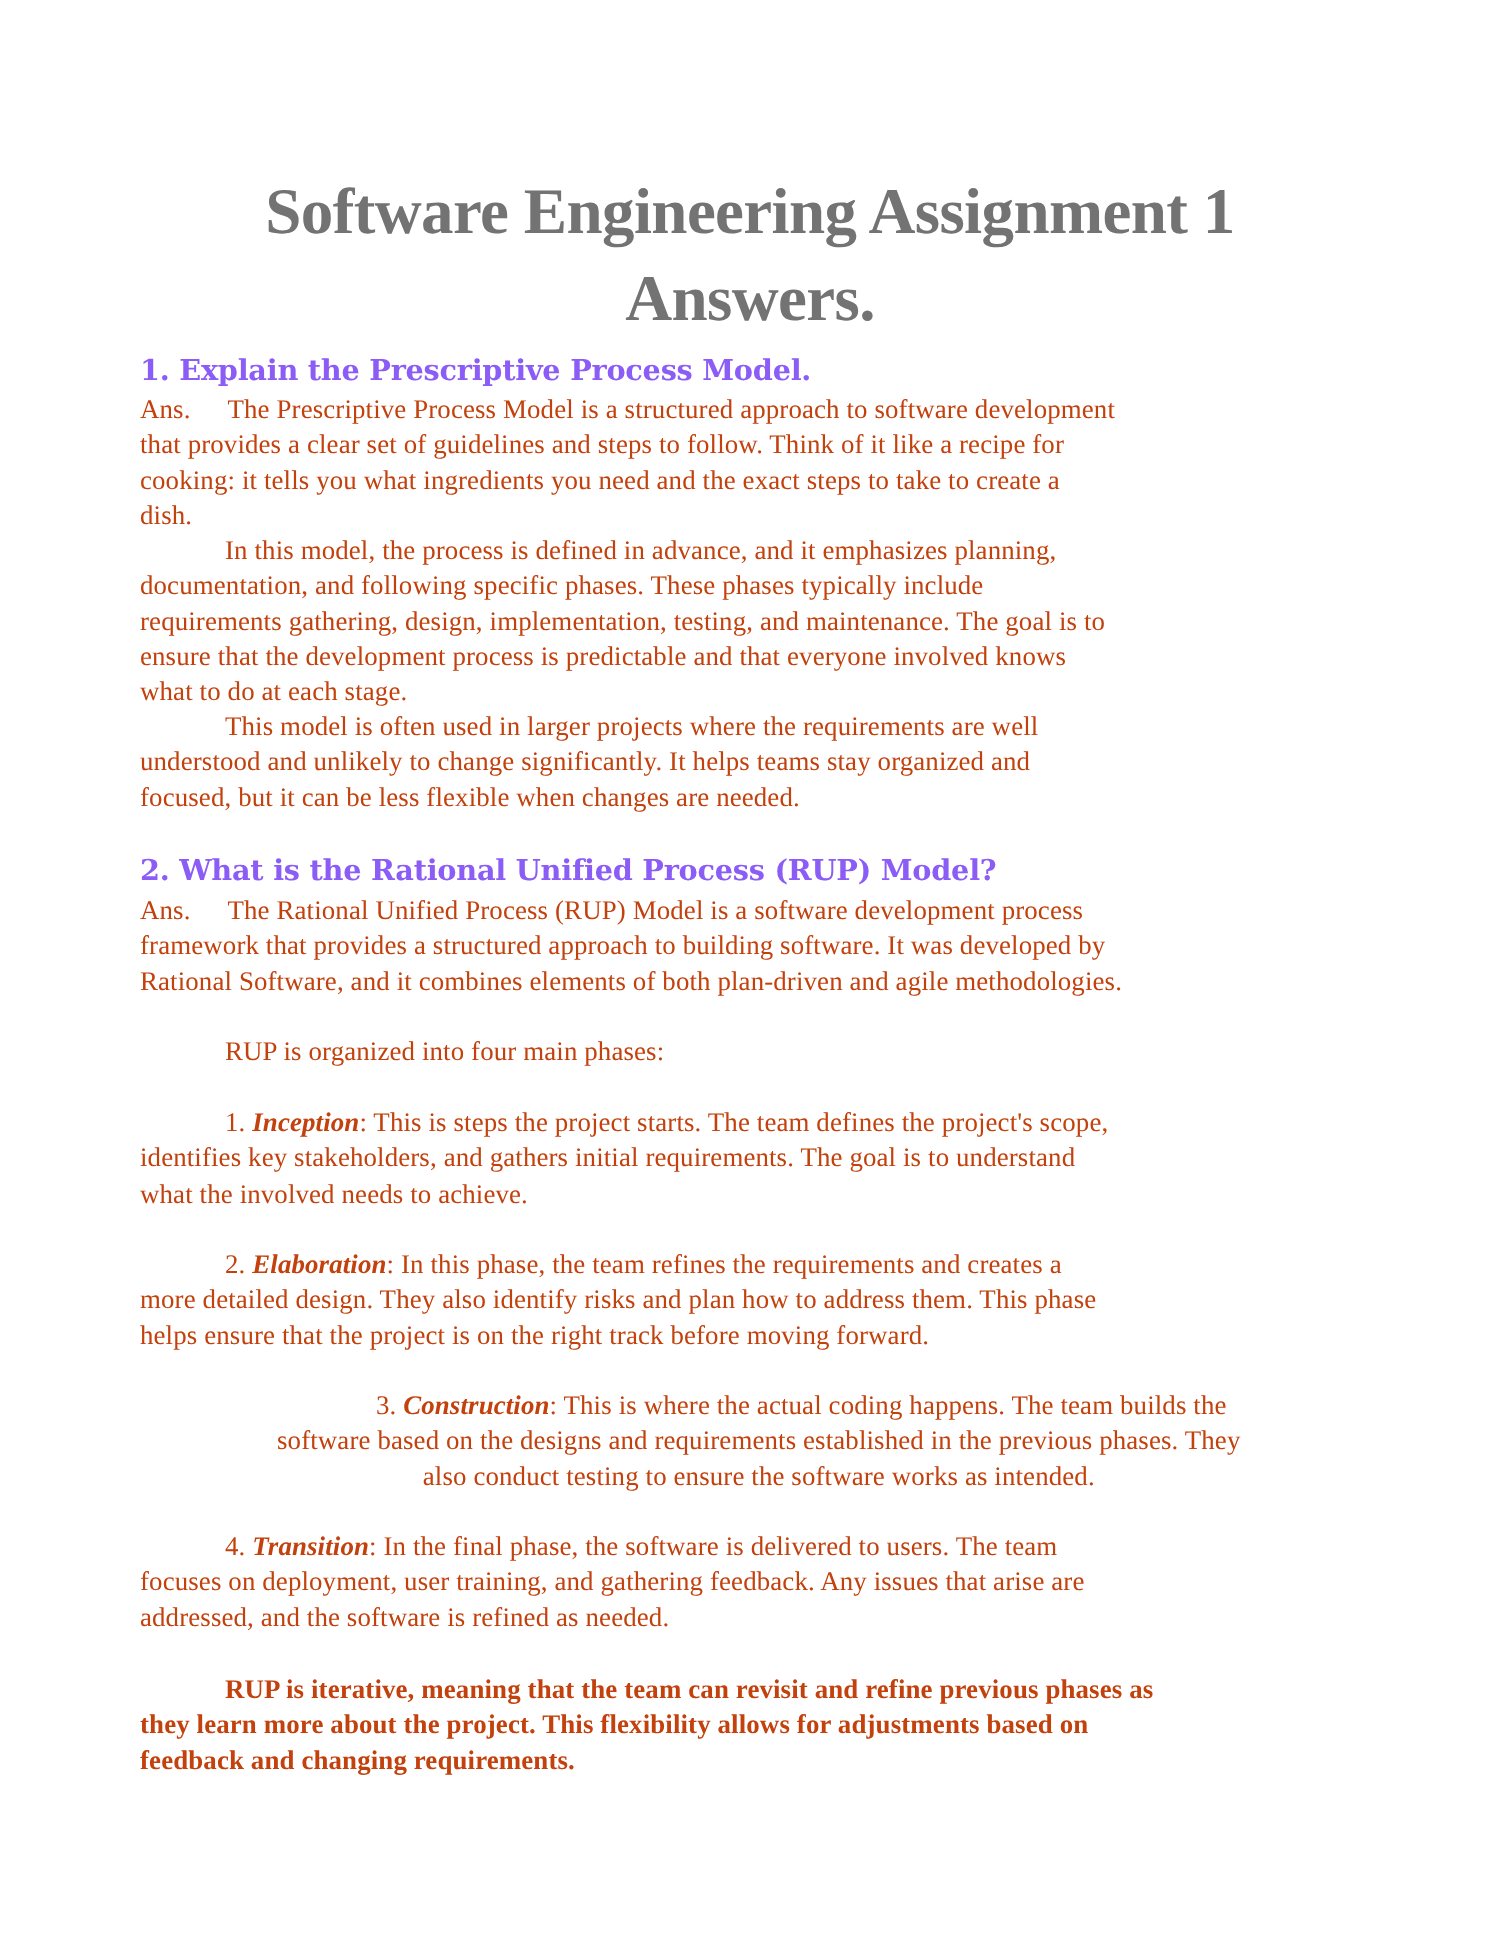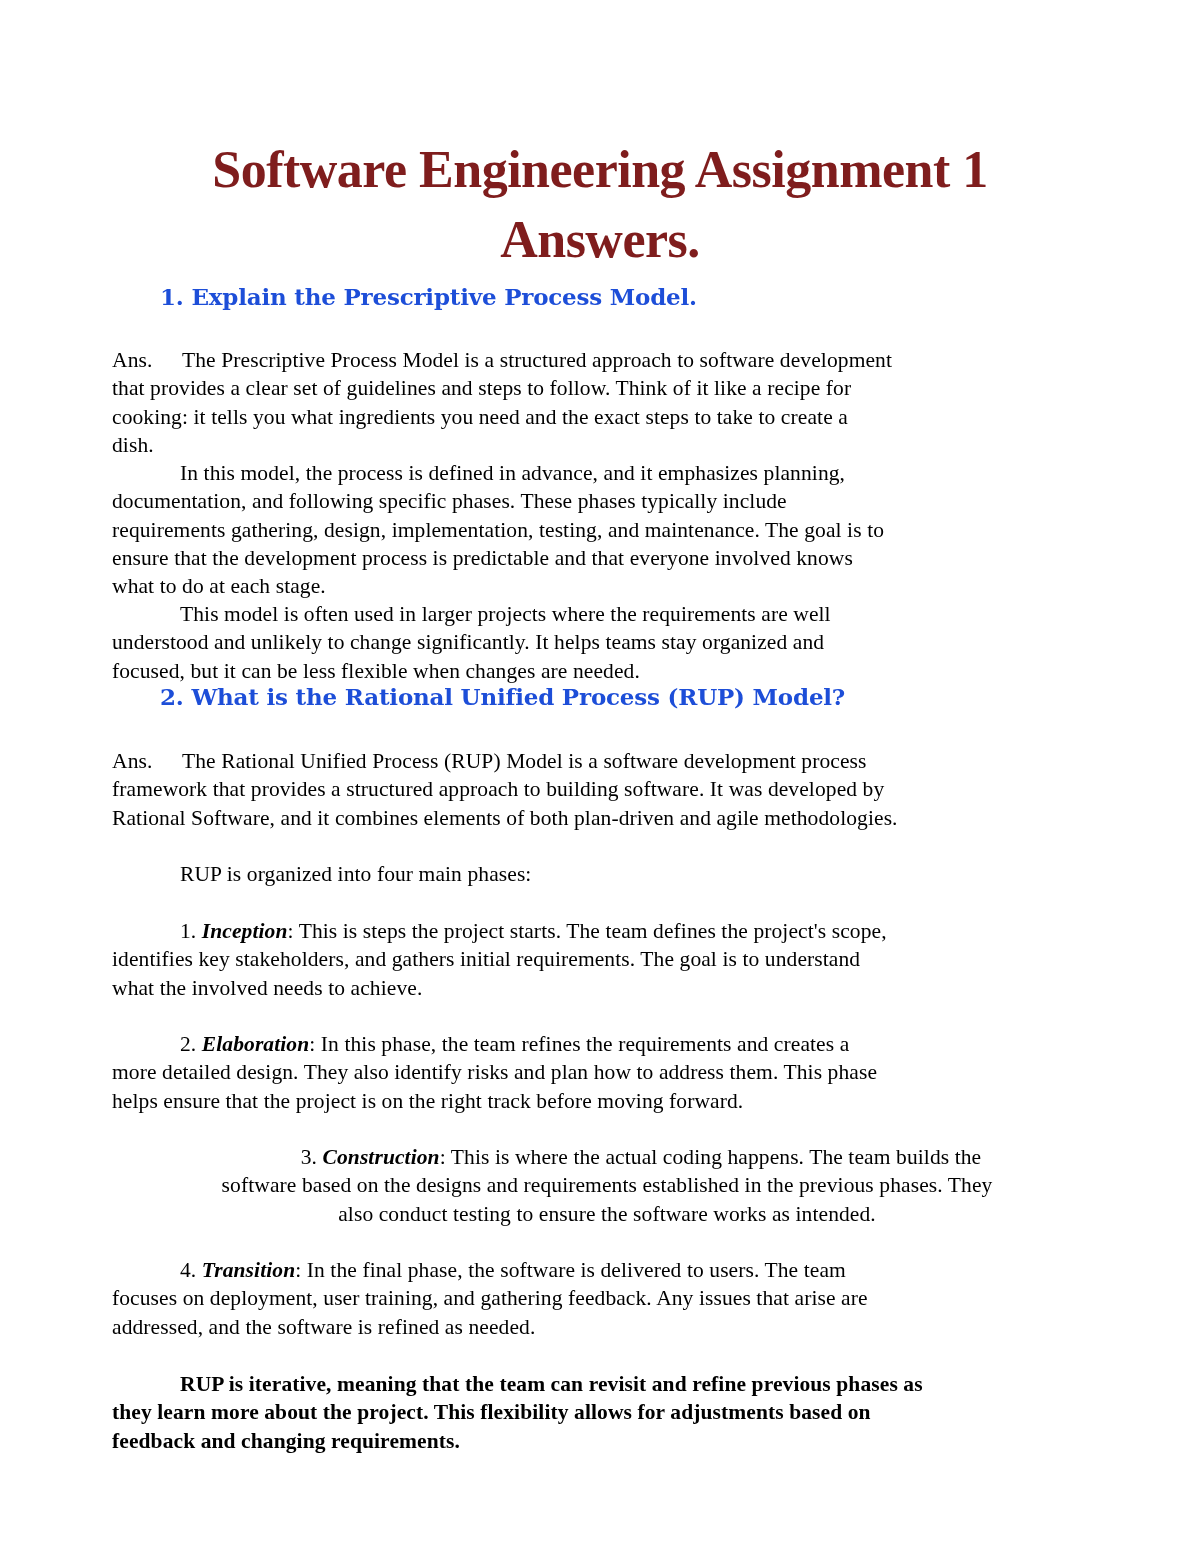--- a/index.html
+++ b/index.html
@@ -5,38 +5,36 @@
   html, body { margin: 0; padding: 0; background: #ffffff; }
   body {
     width: 1200px; height: 1553px; position: relative; overflow: hidden;
     font-family: "DejaVu Serif", "Liberation Serif", serif;
     color: #111111;
   }
   .page { position: absolute; left: 0; top: 0; width: 1200px; height: 1553px; }
   .title {
     position: absolute; left: 0; width: 1200px; text-align: center;
     font-family: "Liberation Serif", "DejaVu Serif", serif;
-    font-weight: bold; font-size: 52px; letter-spacing: -0.5px; color: #7f1d1d;
+    font-weight: bold; font-size: 52px; letter-spacing: -0.5px; color: #737373;
     line-height: 60px;
   }
   .title.l1 { top: 140px; }
   .title.l2 { top: 210px; text-align: center; }
   .h2 {
     position: absolute; left: 112px; width: 990px;
     font-family: "DejaVu Serif", "Liberation Serif", serif;
-    font-weight: bold; font-size: 23px; color: #1d4ed8; line-height: 28px;
+    font-weight: bold; font-size: 23px; color: #8b5cf6; line-height: 28px;
     letter-spacing: -0.2px;
-    margin-left: 48px;
   }
   .para {
     position: absolute; left: 112px; width: 990px;
     font-family: "Liberation Serif", "DejaVu Serif", serif;
-    font-size: 21.5px; line-height: 28.3px; color: #000000;
+    font-size: 21.5px; line-height: 28.3px; color: #c2410c;
     letter-spacing: 0.1px;
-    margin-top: 33px;
   }
   .line { display: block; white-space: nowrap; height: 28.3px; }
   .indent { padding-left: 68px; }
   .ans-tab { display: inline-block; width: 70px; }
   .phase-name { font-weight: bold; font-style: italic; }
 </style>
 </head>
 <body>
 
 <div class="page">

